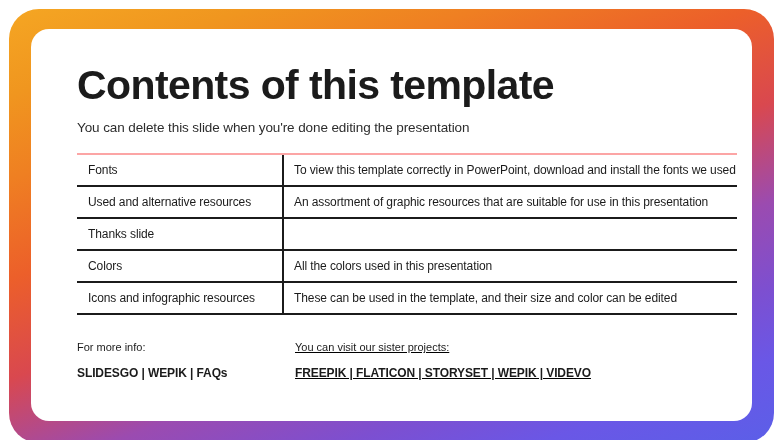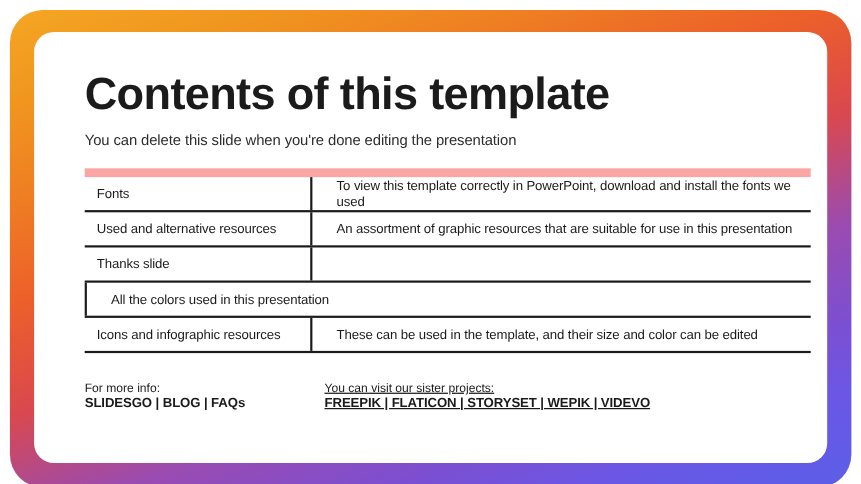--- a/index.html
+++ b/index.html
@@ -68,42 +68,42 @@
     margin-top: 18px;
     width: 660px;
   }
   .row {
     display: flex;
     align-items: center;
     border-bottom: 2px solid #1b1b1b;
     height: 30px;
   }
   .row.first {
-    border-top: 8px solid #fca5a5;
+    border-top: 2px solid #fca5a5;
   }
   .cell-left {
     width: 205px;
     flex: 0 0 205px;
     font-size: 12px;
     color: #1b1b1b;
     padding-left: 11px;
     box-sizing: border-box;
     letter-spacing: -0.1px;
   }
   .cell-divider {
     width: 2px;
     align-self: stretch;
     background: #1b1b1b;
     flex: 0 0 2px;
   }
   .cell-right {
     flex: 1 1 auto;
     font-size: 12px;
     color: #1b1b1b;
-    padding-left: 22px;
+    padding-left: 10px;
     box-sizing: border-box;
     letter-spacing: -0.1px;
   }
   .cell-right b {
     font-weight: bold;
   }
   .footer {
     display: flex;
     margin-top: 26px;
   }
@@ -111,21 +111,21 @@
     width: 218px;
     flex: 0 0 218px;
   }
   .footer-col-2 {
     flex: 1 1 auto;
     text-decoration: underline;
   }
   .footer-label {
     font-size: 11px;
     color: #1b1b1b;
-    margin-bottom: 0;
+    margin-bottom: 13px;
   }
   .footer-links {
     font-size: 12px;
     font-weight: bold;
     color: #1b1b1b;
     letter-spacing: -0.1px;
   }
 </style>
 </head>
 <body>
@@ -151,37 +151,38 @@
           <div class="cell-divider"></div>
           <div class="cell-right">An assortment of graphic resources that are suitable for use in this presentation</div>
         </div>
 
         <div class="row">
           <div class="cell-left">Thanks slide</div>
           <div class="cell-divider"></div>
         </div>
 
         <div class="row">
+          <div class="cell-left">Colors</div>
           <div class="cell-divider"></div>
           <div class="cell-right">All the colors used in this presentation</div>
         </div>
 
         <div class="row">
           <div class="cell-left">Icons and infographic resources</div>
           <div class="cell-divider"></div>
           <div class="cell-right">These can be used in the template, and their size and color can be edited</div>
         </div>
 
 
       </div>
 
       <div class="footer">
         <div class="footer-col-1">
           <div class="footer-label">For more info:</div>
-          <div class="footer-links">SLIDESGO | BLOG | FAQs</div>
+          <div class="footer-links">SLIDESGO | WEPIK | FAQs</div>
         </div>
         <div class="footer-col-2">
           <div class="footer-label">You can visit our sister projects:</div>
           <div class="footer-links">FREEPIK | FLATICON | STORYSET | WEPIK | VIDEVO</div>
         </div>
       </div>
 
     </div>
   </div>
 </div>

